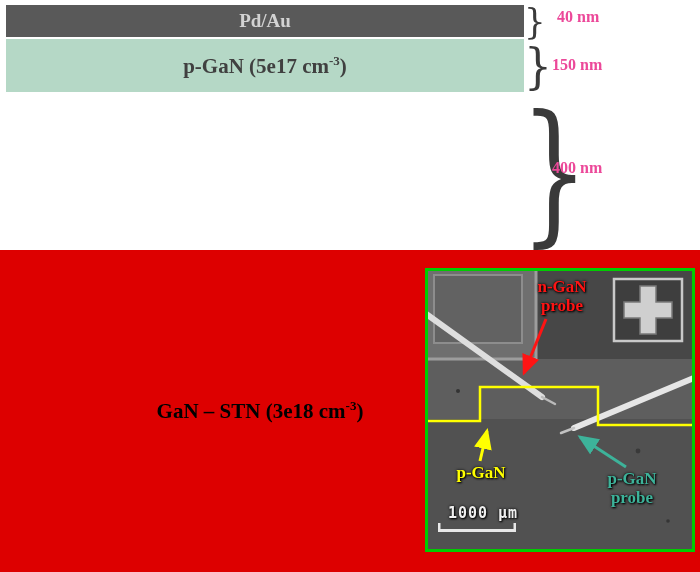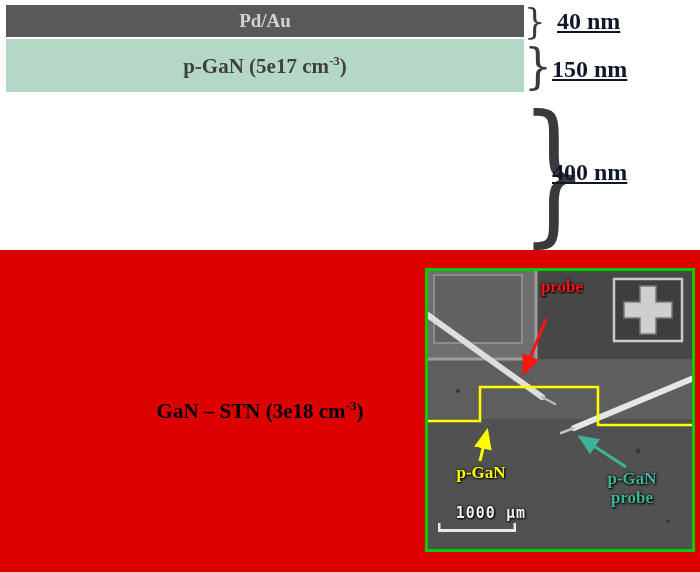--- a/index.html
+++ b/index.html
@@ -28,40 +28,40 @@
     pointer-events:none;
   }
   .brace-box span { display:block; }
   .brace-1 { left:524px; top:2px;  height:38px; }
   .brace-1 span { font-size:34px; transform:scaleY(1.05); }
   .brace-2 { left:524px; top:39px; height:53px; }
   .brace-2 span { font-size:44px; transform:scaleY(1.1); }
   .brace-3 { left:520px; top:93px; height:156px; }
   .brace-3 span { font-size:108px; transform:scaleY(1.42); }
 
-  .thick { position:absolute; font-weight:bold; font-size:24px; color:#0f172a;text-decoration:underline; }
+  .thick { position:absolute; font-weight:bold; font-size:16px; color:#ec4899; }
   .thick-1 { left:557px; top:8px; }
   .thick-2 { left:552px; top:56px;text-align:center; }
   .thick-3 { left:552px; top:159px; }
 
   .inset {
     position:absolute; left:425px; top:268px; width:270px; height:284px;
     border:3px solid #00cc00; box-sizing:border-box; background:#474747;
   }
   .inset svg { position:absolute; left:0; top:0; }
   .sem-label {
     position:absolute; text-align:center; font-weight:bold; font-size:17px; line-height:1.12;
     text-shadow:0 0 3px #000, 1px 1px 2px #000;
   }
   .lbl-ngan  { left:86px;  top:6px;   width:96px; color:#ff1414; }
   .lbl-mesa  { left:10px;  top:192px; width:86px; color:#ffff00; }
   .lbl-probe { left:156px; top:198px; width:96px; color:#3db39a; }
   .lbl-scale {
     left:8px; top:234px; width:86px; color:#efefef; font-size:15px;
-    font-family:"DejaVu Sans Mono", monospace; font-weight:bold; text-align:right;
+    font-family:"DejaVu Sans Mono", monospace; font-weight:bold; text-align:center;
     padding-left:4px; letter-spacing:1px;
   }
 </style>
 </head>
 <body>
 
 <div class="page">
 
   <div class="layer layer-pdau">
     <span>Pd/Au</span>
@@ -131,20 +131,21 @@
       <line x1="118" y1="48" x2="96" y2="102" stroke="#ff1414" stroke-width="3" marker-end="url(#arRed)"></line>
       <line x1="52" y1="190" x2="59" y2="160" stroke="#ffff00" stroke-width="3" marker-end="url(#arYel)"></line>
       <line x1="198" y1="196" x2="152" y2="166" stroke="#3db39a" stroke-width="3" marker-end="url(#arTeal)"></line>
 
       <rect x="10" y="258" width="78" height="3" fill="#e8e8e8"></rect>
       <rect x="10" y="252" width="2.5" height="9" fill="#e8e8e8"></rect>
       <rect x="85.5" y="252" width="2.5" height="9" fill="#e8e8e8"></rect>
     </svg>
 
     <div class="sem-label lbl-ngan">
+      <div>n-GaN</div>
       <div>probe</div>
     </div>
     <div class="sem-label lbl-mesa">
       <div>p-GaN</div>
     </div>
     <div class="sem-label lbl-probe">
       <div>p-GaN</div>
       <div>probe</div>
     </div>
     <div class="sem-label lbl-scale">1000 μm</div>

